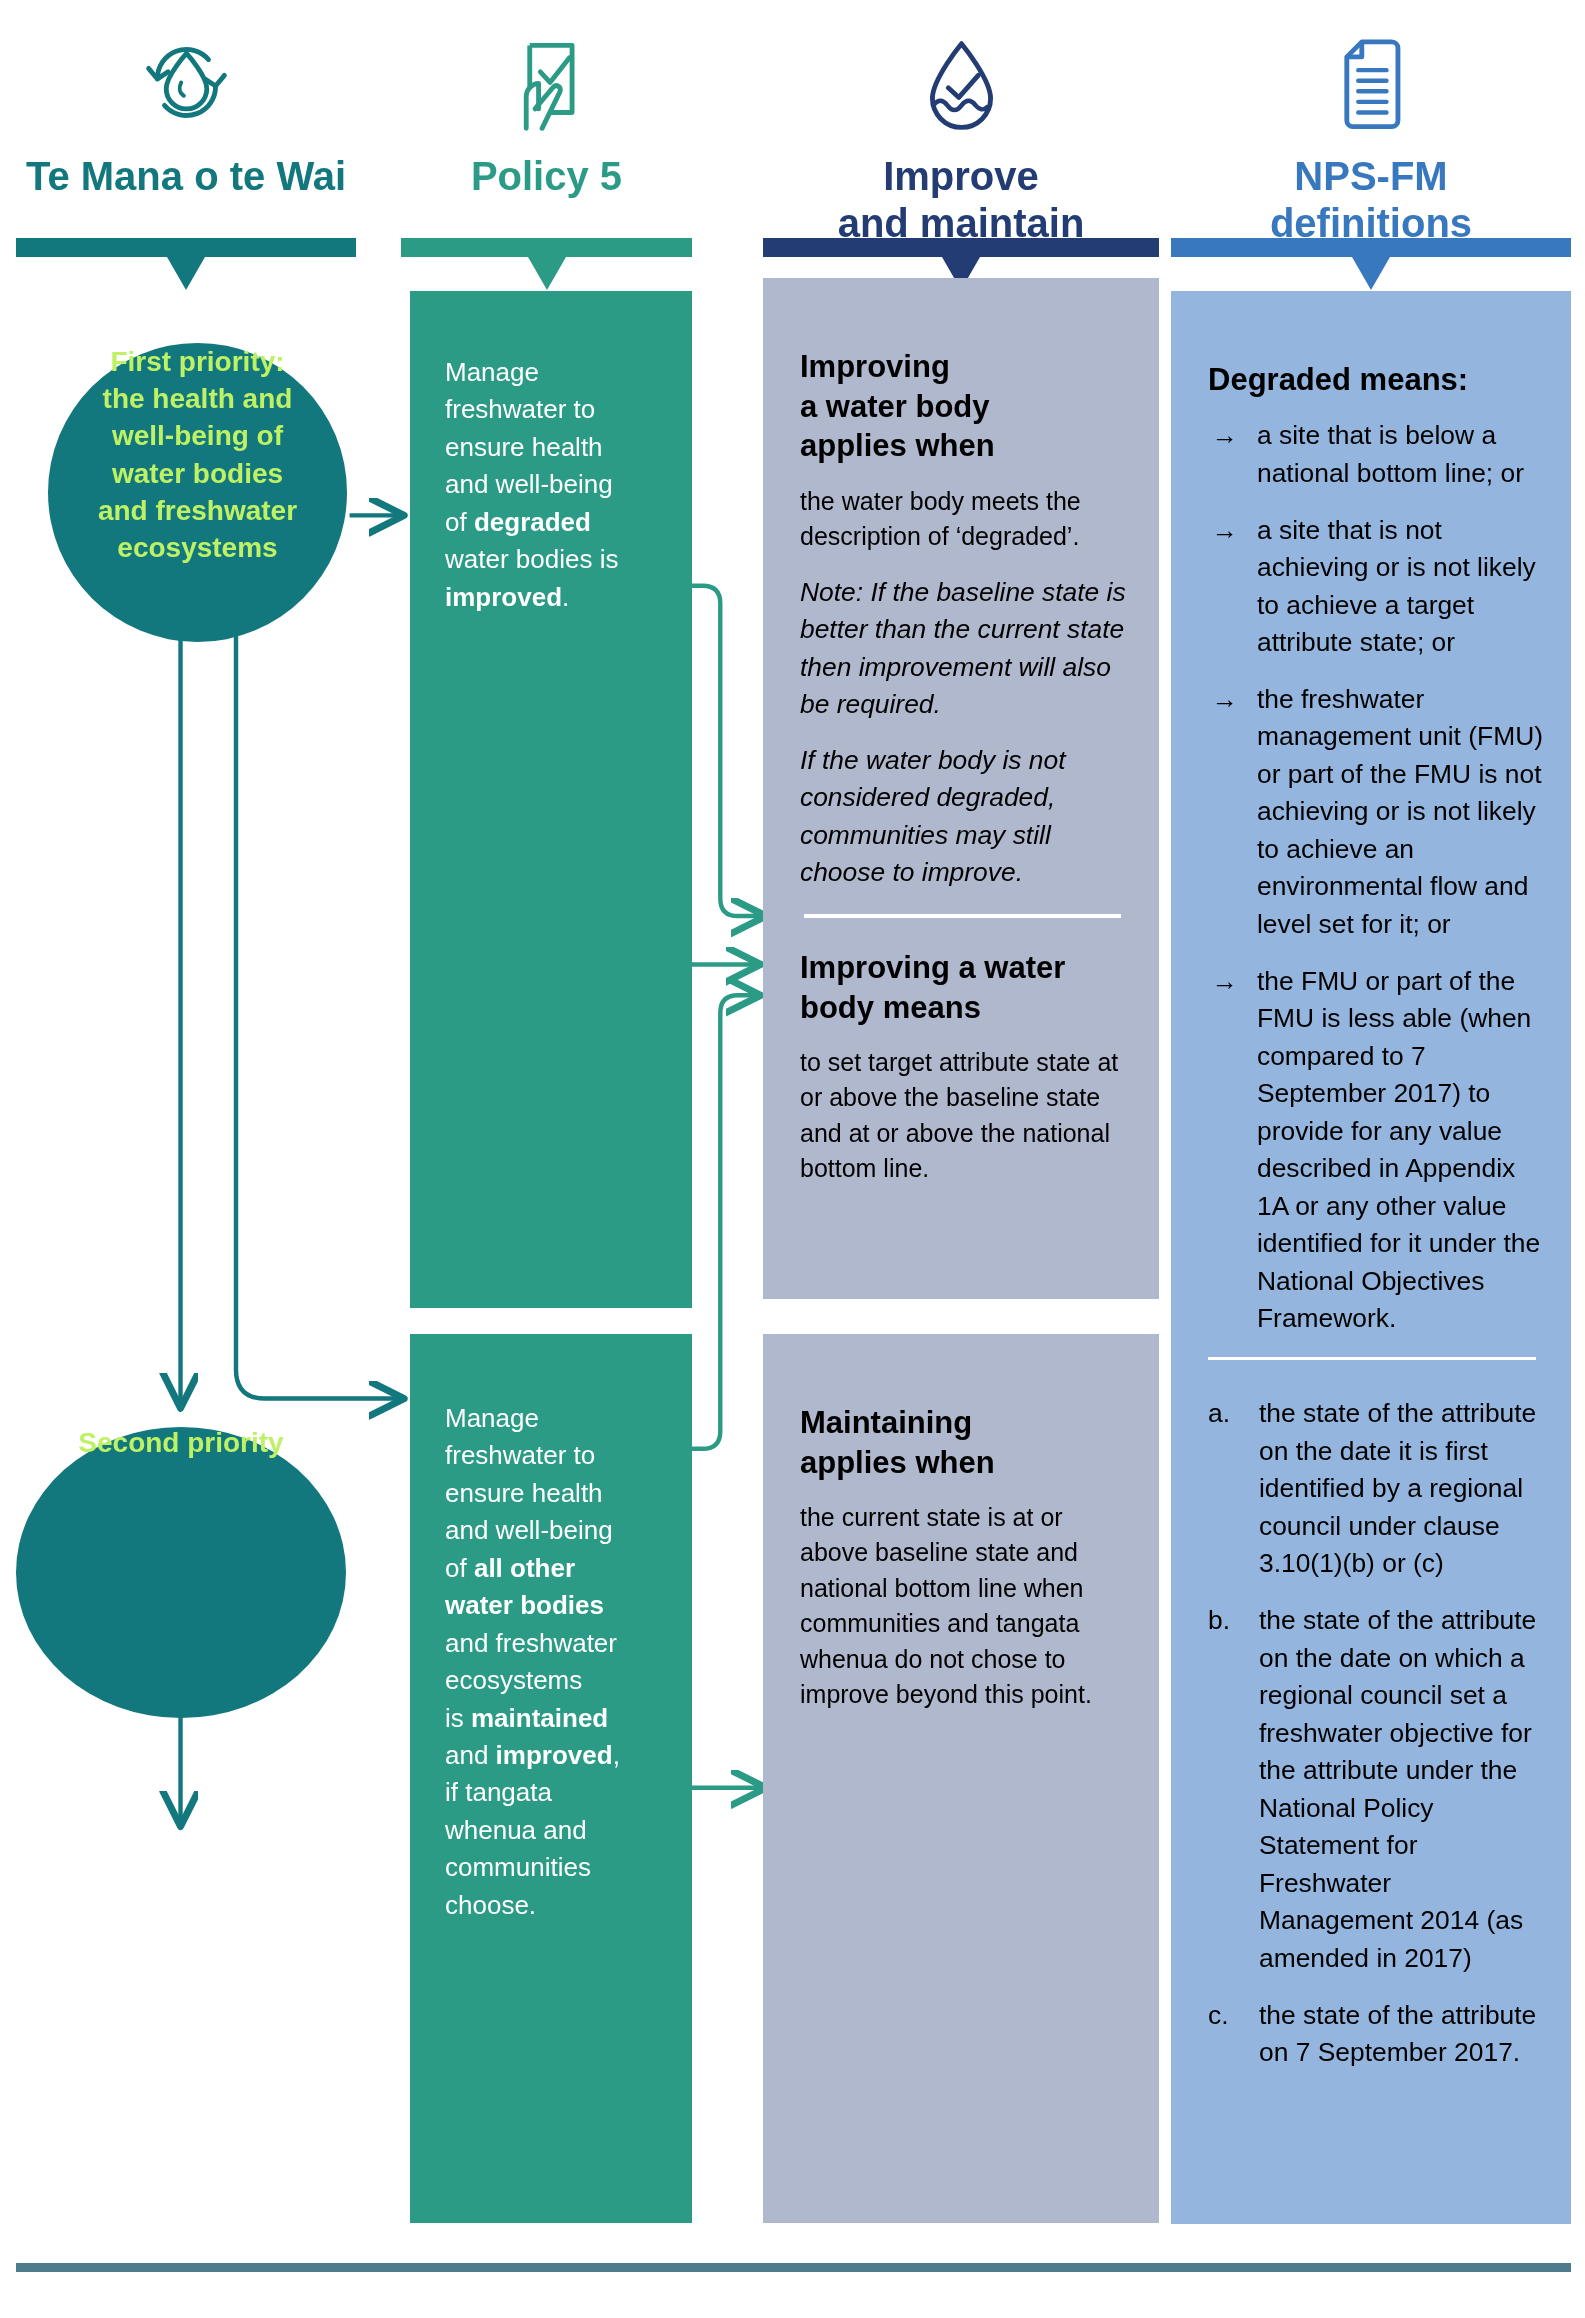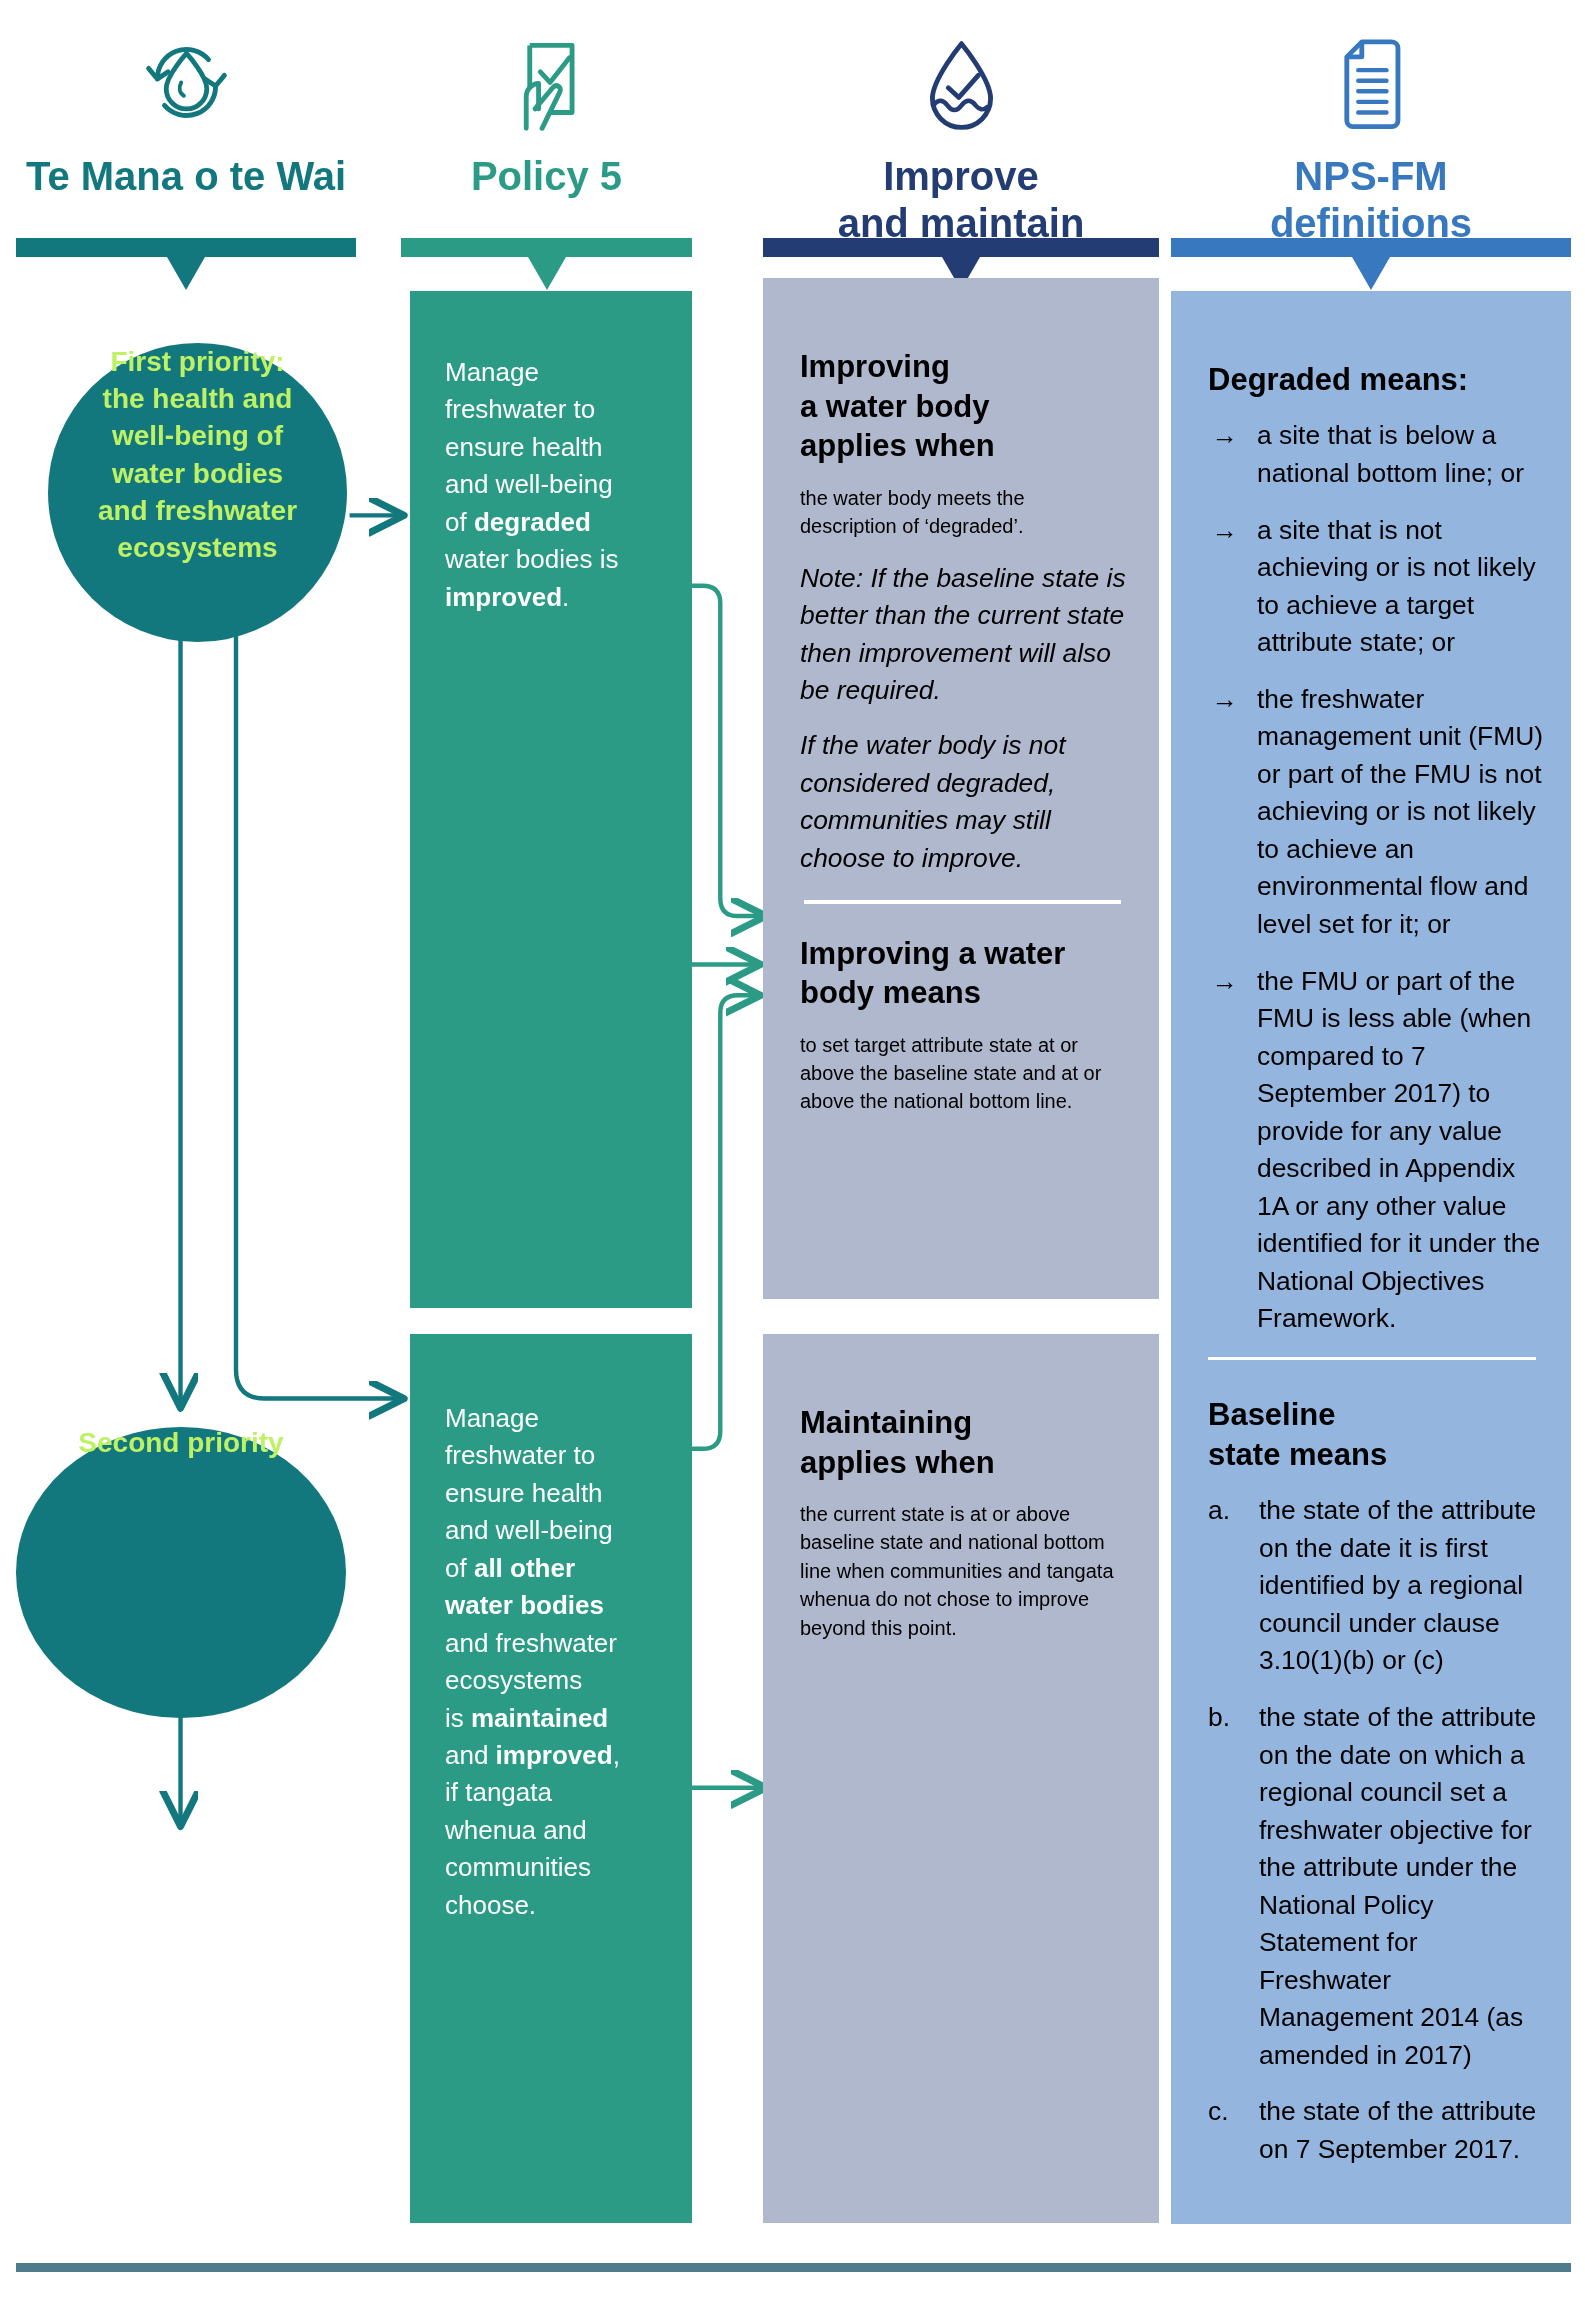--- a/index.html
+++ b/index.html
@@ -29,21 +29,21 @@
   }
 
   
   .panel { position:absolute; }
   .panel-inner { padding: 35px 35px 35px 37px; }
 
   .p5-text { color:#ffffff; font-size:26px; line-height:1.44; }
   .p5-text b { font-weight:bold;text-align:right; }
 
   .blk-h { font-weight:bold; font-size:31px; line-height:1.28; color:#000; margin-bottom:17.6px; }
-  .blk-p { font-size:20px; line-height:1.42; color:#000; margin-bottom:19.4px; }
+  .blk-p { font-size:25px; line-height:1.42; color:#000; margin-bottom:19.4px; }
   .blk-i { font-size:26.4px; line-height:1.42; color:#000; font-style:italic; margin-bottom:17.6px; }
   .divider { height:3.5px; background:#ffffff; margin:23px 5.3px 30px 3.5px; }
 
   ul.arrow-list { list-style:none; margin:0; padding:0; }
   ul.arrow-list li {
     position:relative; padding-left:49px; margin-bottom:19.4px;
     font-size:26.4px; line-height:1.42; color:#000;
   }
   ul.arrow-list li .bullet { position:absolute; left:3.5px; top:0; font-size:26.4px; }
 
@@ -247,24 +247,20 @@
           <span>the freshwater management unit (FMU) or part of the FMU is not achieving or is not likely to achieve an environmental flow and level set for it; or</span>
         </li>
         <li>
           <span class="bullet">→</span>
           <span>the FMU or part of the FMU is less able (when compared to 7 September 2017) to provide for any value described in Appendix 1A or any other value identified for it under the National Objectives Framework.</span>
         </li>
       </ul>
 
       <div class="divider" style="margin:19.4px 8.8px 35px 0;"></div>
 
-      <div class="blk-h">
-        <div>Baseline</div>
-        <div>state means</div>
-      </div>
       <ol class="alpha-list">
         <li>
           <span class="marker">a.</span>
           <span>the state of the attribute on the date it is first identified by a regional council under clause 3.10(1)(b) or (c)</span>
         </li>
         <li>
           <span class="marker">b.</span>
           <span>the state of the attribute on the date on which a regional council set a freshwater objective for the attribute under the National Policy Statement for Freshwater Management 2014 (as amended in 2017)</span>
         </li>
         <li>

